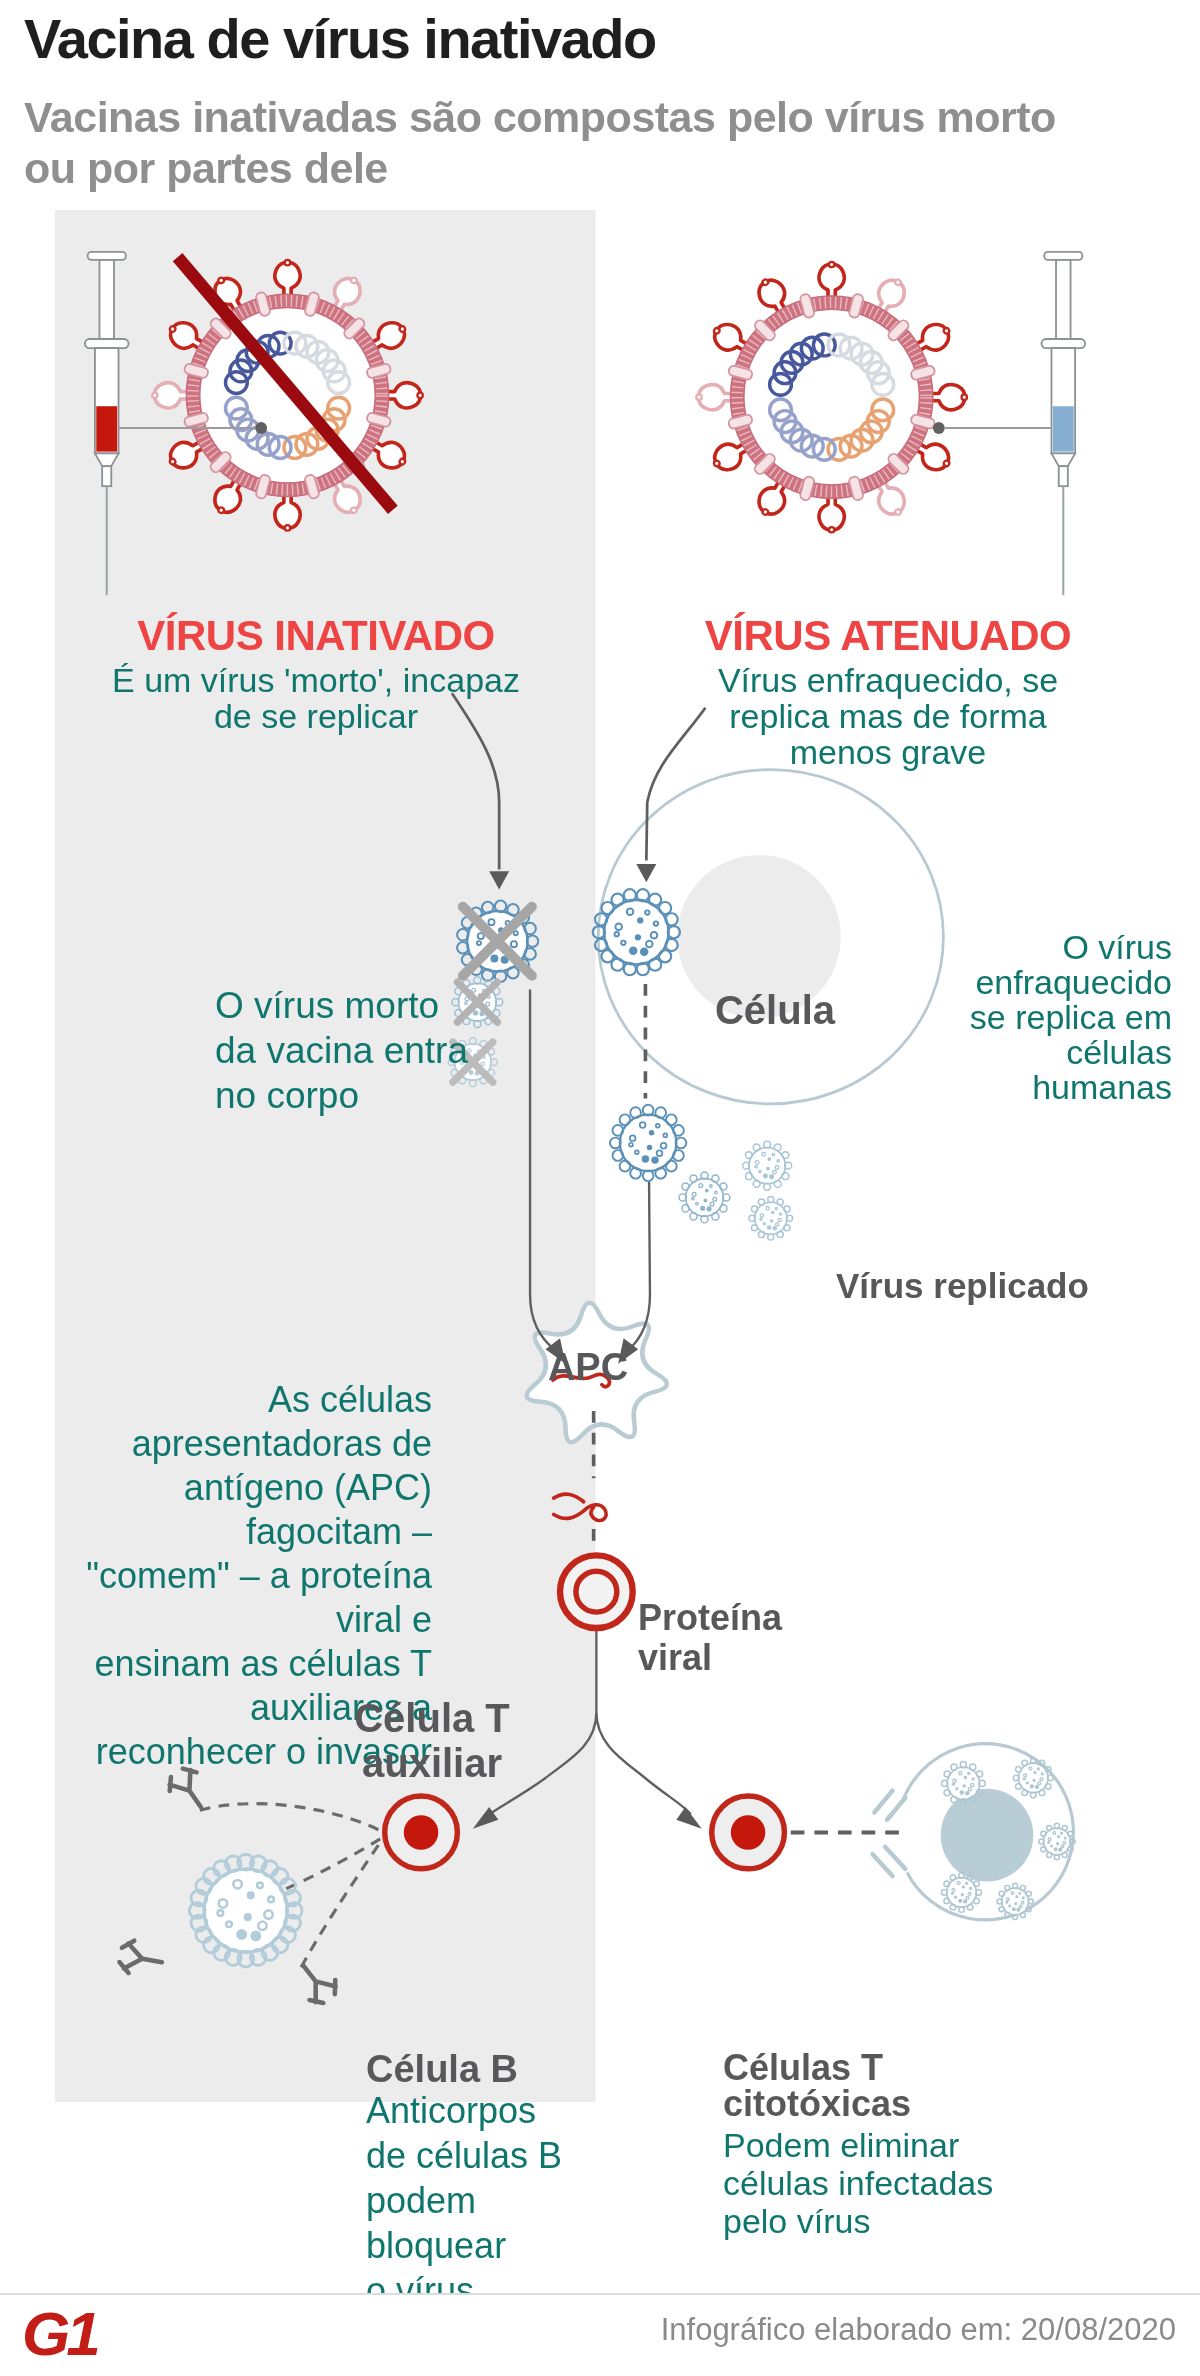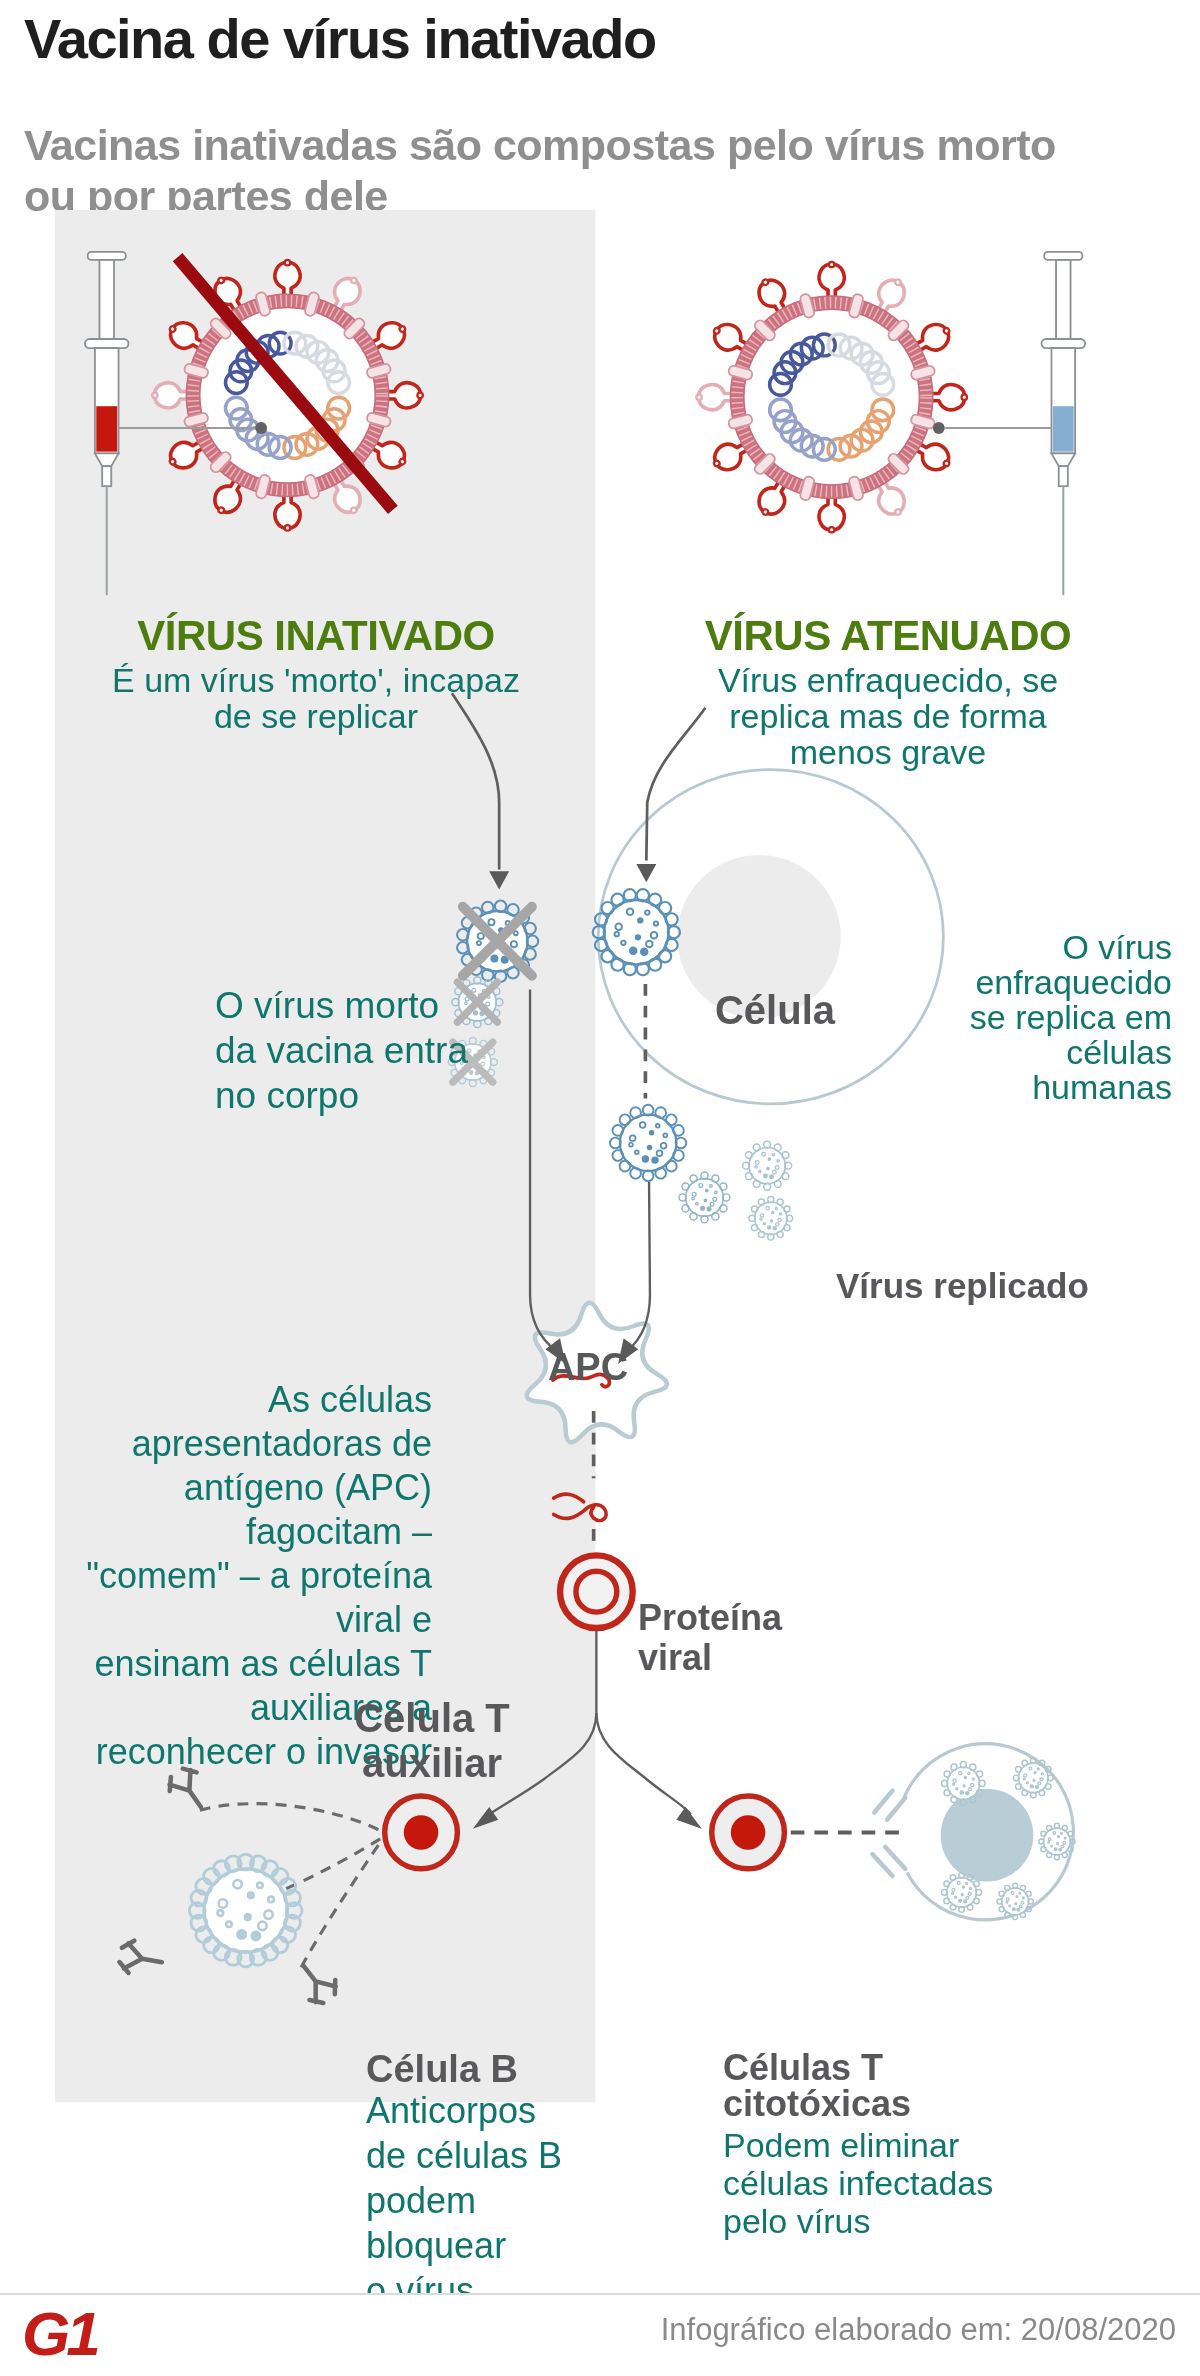--- a/index.html
+++ b/index.html
@@ -1,22 +1,22 @@
 <!DOCTYPE html>
 <html><head>
 <meta charset="utf-8">
 <style>
   html,body{margin:0;padding:0;background:#fff;}
   #page{position:relative;width:1200px;height:2376px;background:#fff;overflow:hidden;
         font-family:"Liberation Sans",sans-serif;}
   .abs{position:absolute;}
   .pre{white-space:pre-line;}
   #hdr-title{left:24px;top:8px;font-size:56px;line-height:1.1;font-weight:bold;color:#1f1f1f;letter-spacing:-1.5px;}
-  #hdr-sub{left:24px;top:92px;font-size:43px;line-height:1.18;font-weight:bold;color:#8f8f8f;letter-spacing:-0.5px;margin-top:28px;}
-  .red-head{font-size:42px;font-weight:bold;color:#4d7c0f;text-align:center;letter-spacing:-0.5px;}
+  #hdr-sub{left:24px;top:92px;font-size:43px;line-height:1.18;font-weight:bold;color:#8f8f8f;letter-spacing:-0.5px;}
+  .red-head{font-size:42px;font-weight:bold;color:#ef4444;text-align:center;letter-spacing:-0.5px;}
   .body-txt{color:#0f766e;}
   .bold-txt{color:#58585a;font-weight:bold;}
   #vi-title{left:106px;top:612px;width:420px;}
   #vi-desc{left:106px;top:662px;width:420px;font-size:34px;line-height:36px;text-align:center;}
   #va-title{left:688px;top:612px;width:400px;}
   #va-desc{left:688px;top:662px;width:400px;font-size:34px;line-height:36px;text-align:center;}
   #morto-txt{left:215px;top:983px;font-size:37px;line-height:45px;}
   #celula-lbl{left:675px;top:988px;width:200px;text-align:center;font-size:40px;}
   #enfra-txt{left:950px;top:930px;width:222px;text-align:right;font-size:34px;line-height:35px;}
   #replicado-lbl{left:836px;top:1266px;font-size:35px;}

